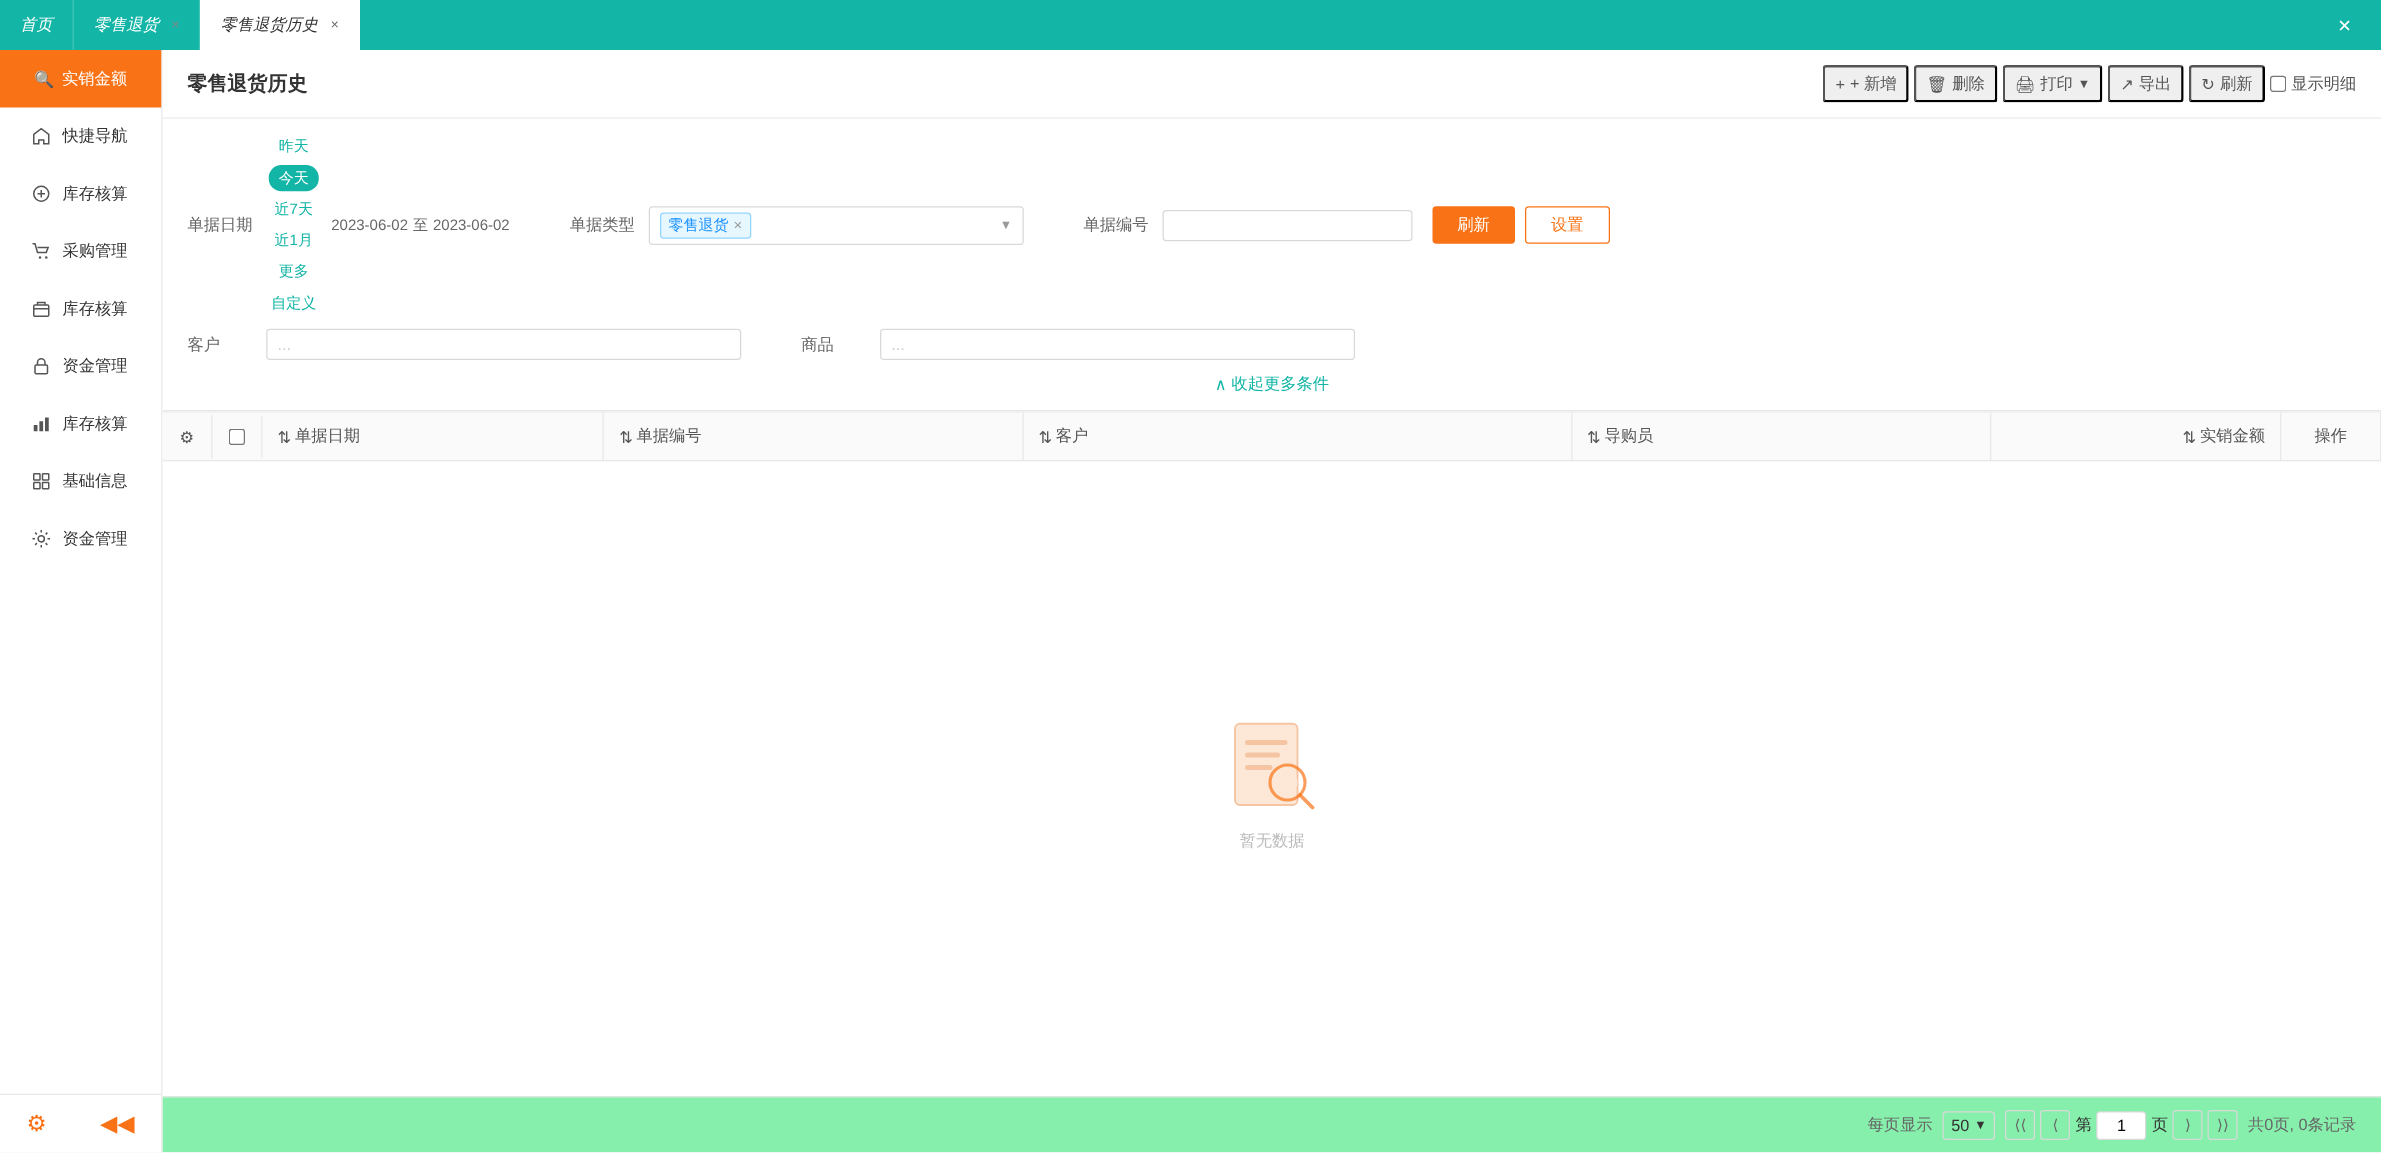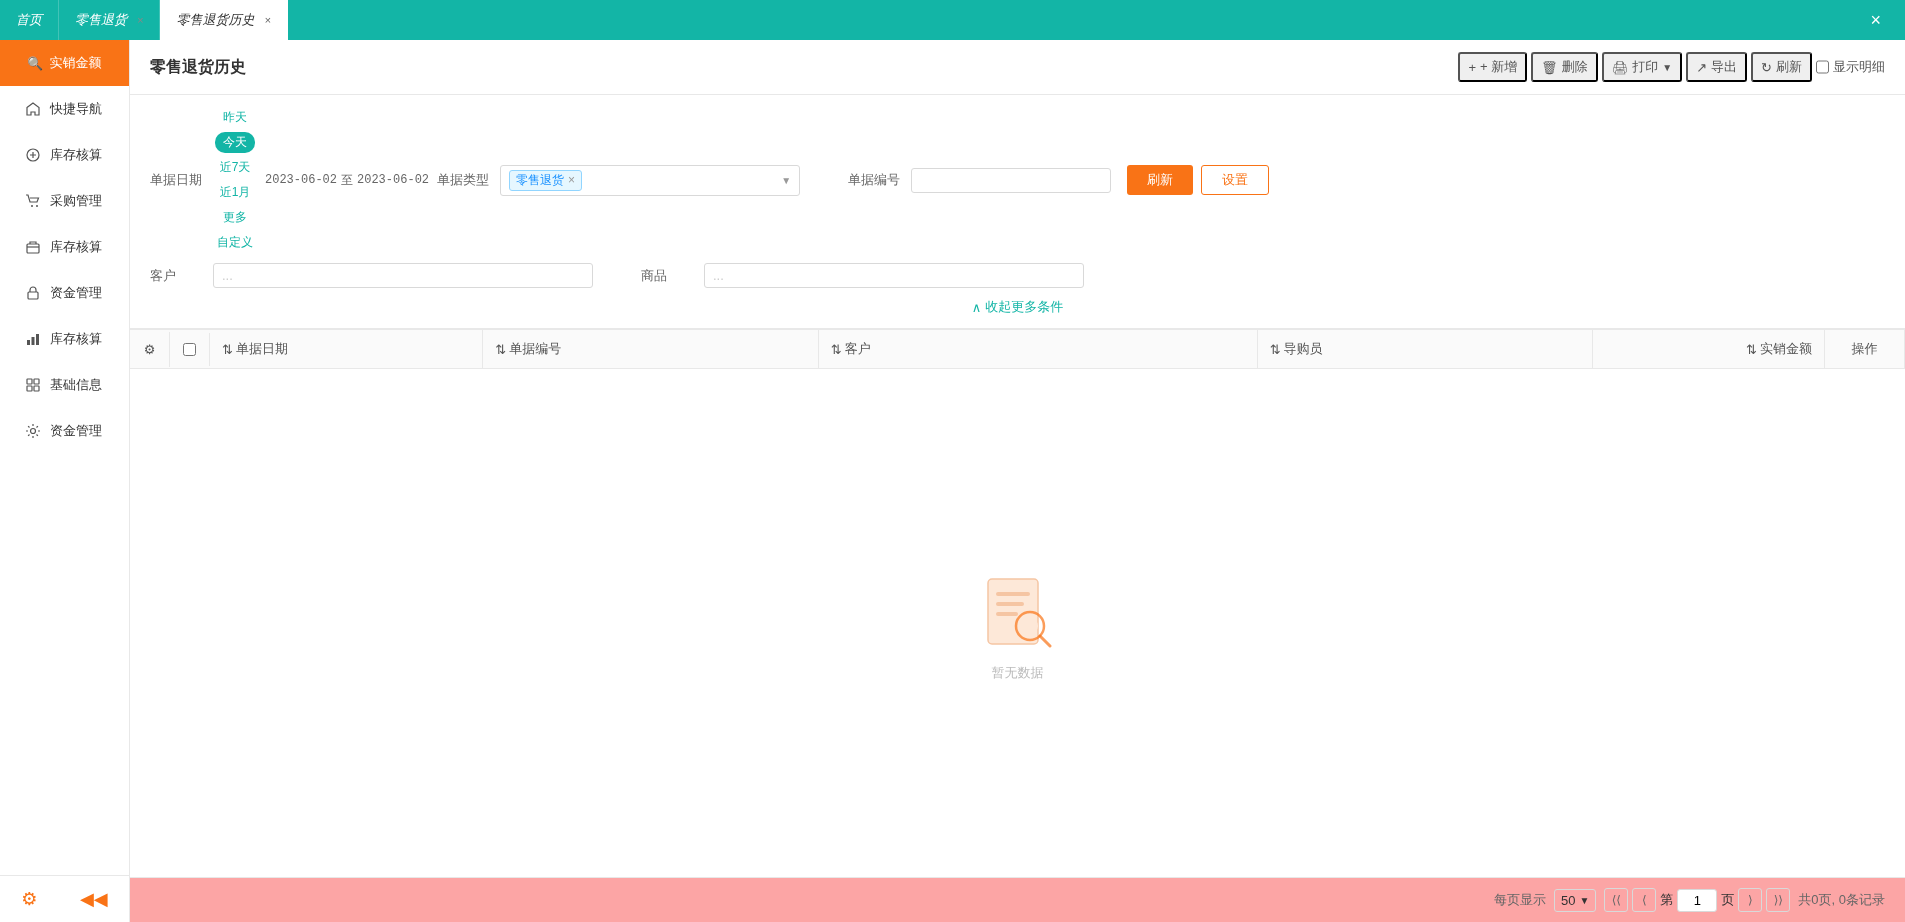--- a/index.html
+++ b/index.html
@@ -37,21 +37,21 @@
     .show-detail { display: flex; gap: 4px; font-size: 13px; color: #555; }
     .show-detail input[type=checkbox] { cursor: pointer; }
 
     
     .filter-area { background: #fff; padding: 12px 20px; border-bottom: 1px solid #e8e8e8; flex-shrink: 0; }
     .filter-row { display: flex; align-items: center; gap: 8px; margin-bottom: 10px; flex-wrap: wrap; }
     .filter-label { color: #666; font-size: 13px; white-space: nowrap; min-width: 55px; }
     .date-shortcuts { display: flex; align-items: center; gap: 4px; flex-direction: column; }
     .date-shortcut { font-size: 12px; color: #13b5a6; cursor: pointer; padding: 2px 4px; border-radius: 2px; }
     .date-shortcut.active { background: #13b5a6; color: #fff; border-radius: 10px; padding: 2px 8px; }
-    .date-range { display: flex; align-items: center; gap: 4px; font-size: 12px; color: #666; font-family: Liberation Mono, monospace; }
+    .date-range { display: flex; align-items: center; gap: 4px; font-size: 12px; color: #666; }
     .filter-input { border: 1px solid #d9d9d9; border-radius: 3px; padding: 4px 8px; font-size: 13px; color: #999; cursor: pointer; min-width: 200px; }
     .filter-select { border: 1px solid #d9d9d9; border-radius: 3px; padding: 4px 8px; font-size: 13px; display: flex; align-items: center; justify-content: space-between; cursor: pointer; min-width: 280px; }
     .filter-tag { background: #e6f7ff; border: 1px solid #91d5ff; border-radius: 3px; padding: 1px 6px; font-size: 12px; color: #1890ff; display: flex; align-items: center; gap: 4px; }
     .filter-tag-close { cursor: pointer; color: #999; }
     .filter-tag-wrapper { display: flex; align-items: center; gap: 4px; flex: 1; }
     .dropdown-arrow { color: #999; font-size: 10px; }
     .collapse-btn { display: flex; align-items: center; gap: 4px; color: #13b5a6; font-size: 13px; cursor: pointer; justify-content: center; margin-top: 4px; }
 
     
     .table-area { flex: 1; background: #fff; margin: 0; overflow: hidden; display: flex; flex-direction: column; }
@@ -64,21 +64,21 @@
     .th-customer { flex: 2; }
     .th-guide { flex: 1.5; }
     .th-amount { flex: 1; justify-content: flex-end; }
     .th-action { width: 80px; justify-content: center; text-align: right; }
 
     
     .empty-state { flex: 1; display: flex; flex-direction: column; align-items: center; justify-content: center; color: #999; }
     .empty-text { font-size: 13px; color: #bbb; }
 
     
-    .pagination { background: #fca5a5; border-top: 1px solid #e8e8e8; padding: 10px 20px; display: flex; align-items: center; justify-content: flex-end; gap: 8px; font-size: 13px; flex-shrink: 0; }
+    .pagination { background: #86efac; border-top: 1px solid #e8e8e8; padding: 10px 20px; display: flex; align-items: center; justify-content: flex-end; gap: 8px; font-size: 13px; flex-shrink: 0; }
     .page-size-label { color: #666; }
     .page-size-select { border: 1px solid #d9d9d9; border-radius: 3px; padding: 3px 6px; cursor: pointer; display: flex; align-items: center; gap: 4px; }
     .page-nav { display: flex; align-items: center; gap: 4px; }
     .page-nav-btn { width: 24px; height: 24px; display: flex; align-items: center; justify-content: center; border: 1px solid #d9d9d9; border-radius: 3px; cursor: pointer; color: #666; font-size: 12px; }
     .page-input { display: flex; align-items: center; gap: 4px; }
     .page-num-input { width: 40px; border: 1px solid #d9d9d9; border-radius: 3px; padding: 3px 6px; text-align: center; font-size: 13px; }
     .page-total { color: #666; }
 
     
     .btn-query { background: #f97316; color: #fff; border: none; border-radius: 3px; padding: 6px 20px; font-size: 13px; cursor: pointer; }
@@ -246,21 +246,21 @@
           <span class="date-shortcut">近1月</span>
           <span class="date-shortcut">更多</span>
           <span class="date-shortcut">自定义</span>
         </div>
         <div class="date-range">
           <span>2023-06-02</span>
           <span> 至 </span>
           <span>2023-06-02</span>
         </div>
 
-        <span class="filter-label" style="">单据类型</span>
+        <span class="filter-label" style="margin-left: 40px;">单据类型</span>
         <div class="filter-select" style="min-width: 300px;">
           <div class="filter-tag-wrapper">
             <div class="filter-tag">
               <span>零售退货</span>
               <span class="filter-tag-close">×</span>
             </div>
           </div>
           <span class="dropdown-arrow">▼</span>
         </div>
 

